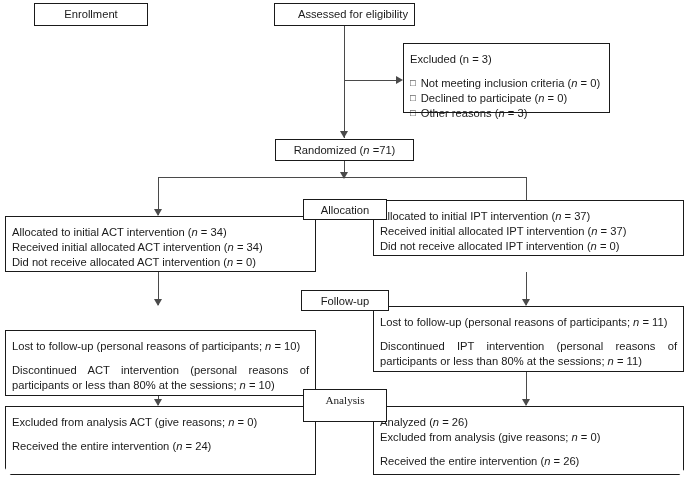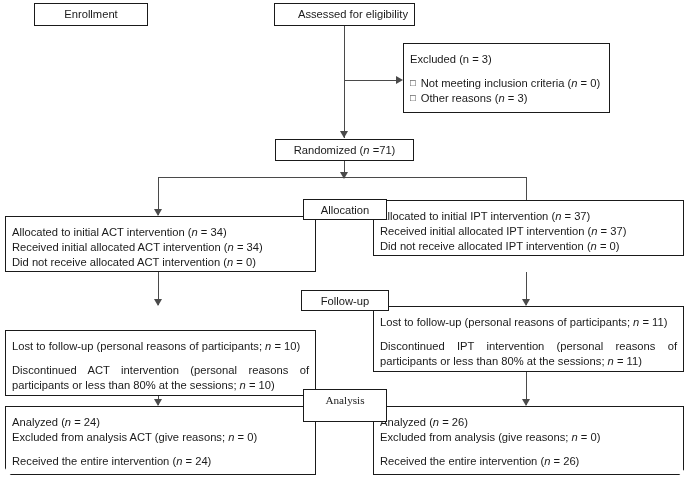--- a/index.html
+++ b/index.html
@@ -111,20 +111,21 @@
   <div class="vline" style="left:344px; top:26px; height:112px;"></div>
   <div class="arrow-down" style="left:339.5px; top:131px;"></div>
 
   <div class="hline" style="left:344px; top:80px; width:55px;"></div>
   <div class="arrow-right" style="left:396px; top:76px;"></div>
 
   <div class="box" style="left:403px; top:43px; width:207px; height:70px;">
     <div class="ln">Excluded (n = 3)</div>
     <div class="spacer"></div>
     <div class="ln sq"><span>Not meeting inclusion criteria (</span><span class="it">n</span><span> = 0)</span></div>
+    <div class="ln sq"><span>Declined to participate (</span><span class="it">n</span><span> = 0)</span></div>
     <div class="ln sq"><span>Other reasons (</span><span class="it">n</span><span> = 3)</span></div>
   </div>
 
   <div class="box center" style="left:275px; top:139px; width:139px; height:22px;">
     <span>Randomized (</span><span class="it">n</span><span> =71)</span>
   </div>
 
   <div class="vline" style="left:344px; top:161px; height:17px;"></div>
   <div class="arrow-down" style="left:339.5px; top:172px;"></div>
 
@@ -174,21 +175,20 @@
   <div class="vline" style="left:158px; top:372px; height:33px;"></div>
   <div class="arrow-down" style="left:154px; top:399px;"></div>
   <div class="vline" style="left:526px; top:372px; height:33px;"></div>
   <div class="arrow-down" style="left:521.5px; top:399px;"></div>
 
   <div class="box center stage-label" style="left:303px; top:389px; width:84px; height:33px;font-family:Liberation Serif, serif;">
     <span>Analysis</span>
   </div>
 
   <div class="box" style="left:5px; top:406px; width:311px; height:69px;">
-    <div class="ln"><span>Analyzed (</span><span class="it">n</span><span> = 24)</span></div>
     <div class="ln"><span>Excluded from analysis ACT (give reasons; </span><span class="it">n</span><span> = 0)</span></div>
     <div class="spacer"></div>
     <div class="ln"><span>Received the entire intervention (</span><span class="it">n</span><span> = 24)</span></div>
   </div>
 
   <div class="box" style="left:373px; top:406px; width:311px; height:69px;">
     <div class="ln"><span>Analyzed (</span><span class="it">n</span><span> = 26)</span></div>
     <div class="ln"><span>Excluded from analysis (give reasons; </span><span class="it">n</span><span> = 0)</span></div>
     <div class="spacer"></div>
     <div class="ln"><span>Received the entire intervention (</span><span class="it">n</span><span> = 26)</span></div>

